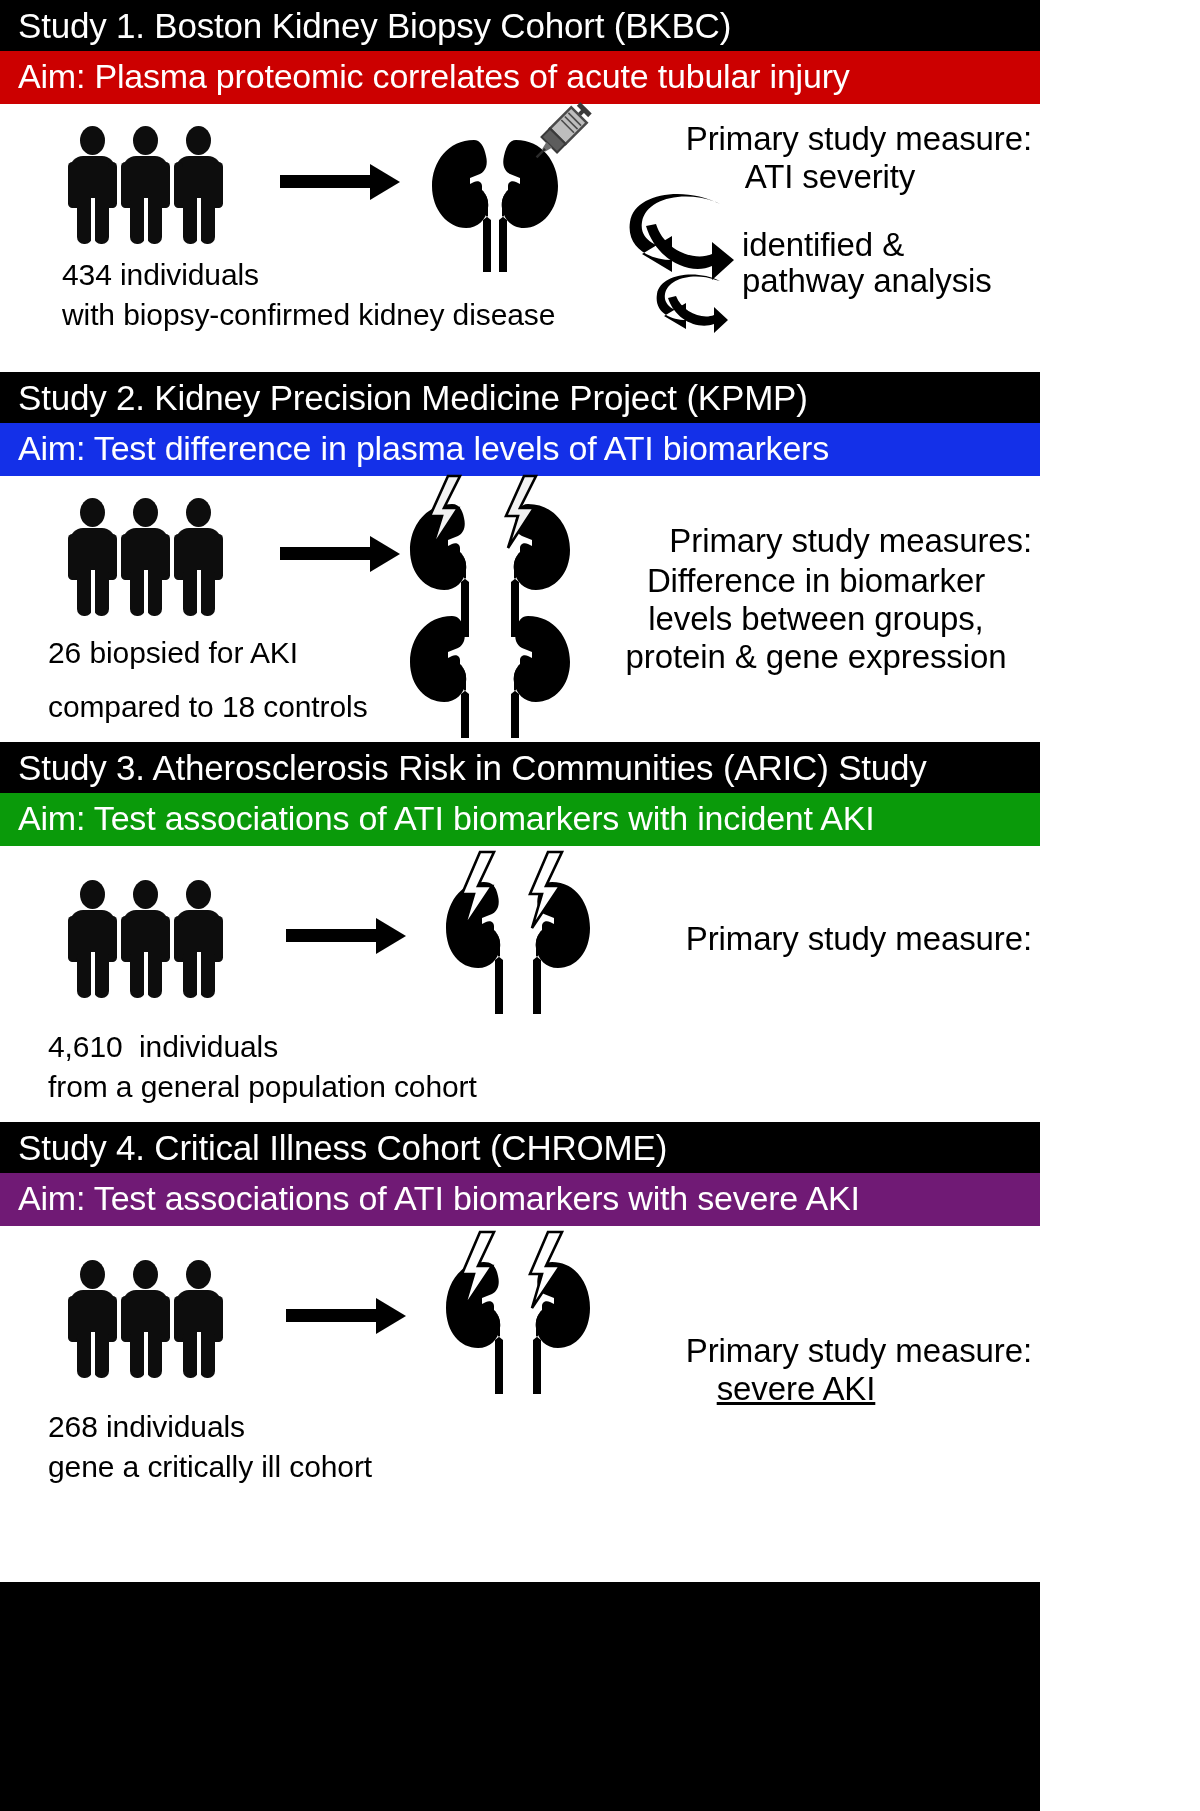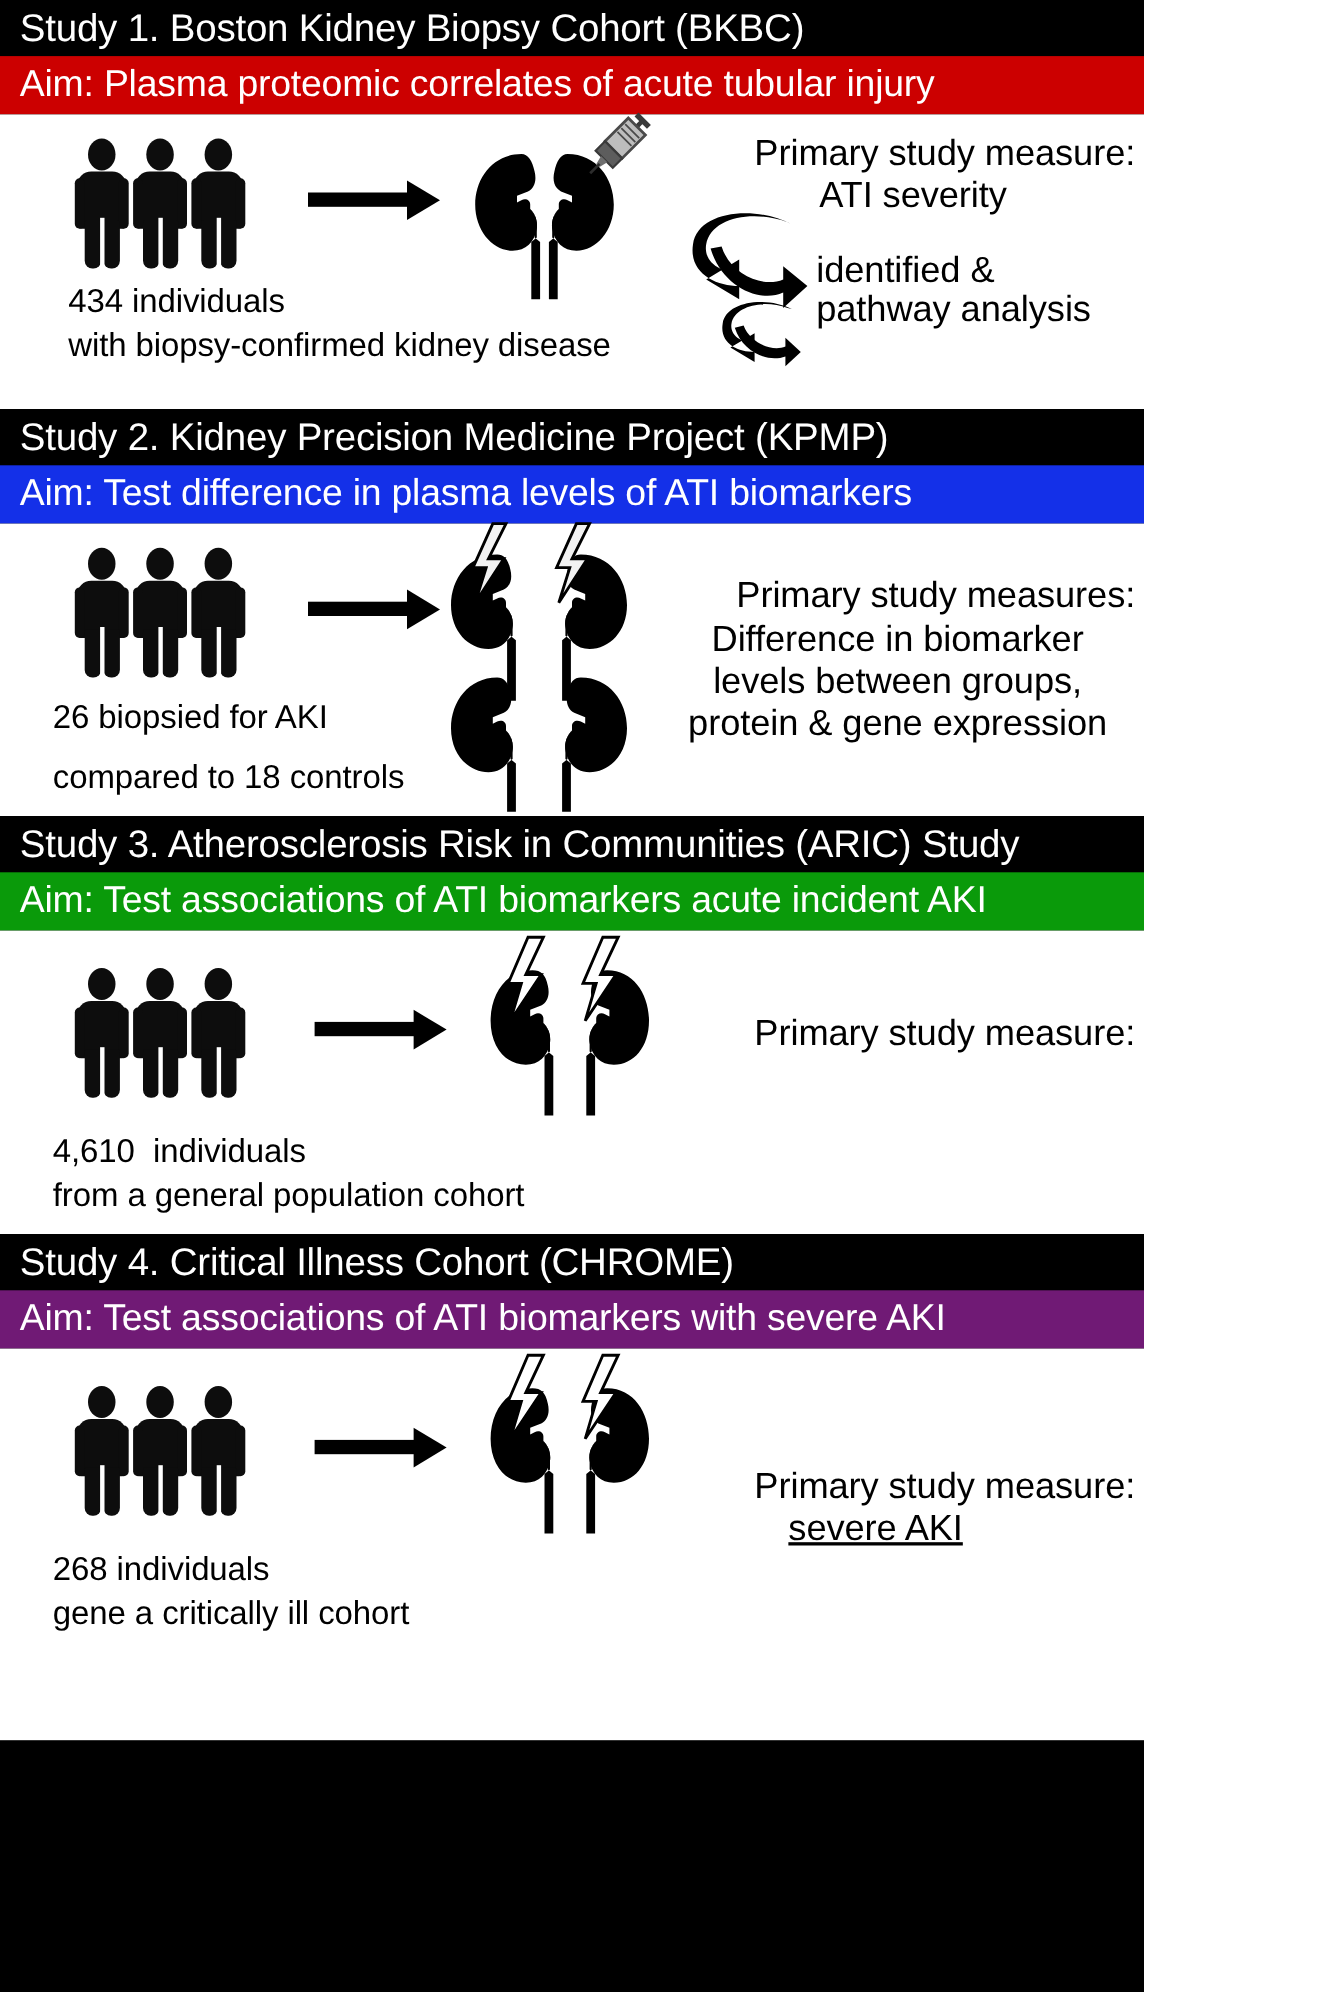--- a/index.html
+++ b/index.html
@@ -303,21 +303,21 @@
 
       <div class="measure-block ta-right" style="left:600px; top:44px; width:432px;">Primary study measures:</div>
       <div class="measure-block ta-center" style="left:600px; top:84px; width:432px;">Difference in biomarker</div>
       <div class="measure-block ta-center" style="left:600px; top:122px; width:432px;">levels between groups,</div>
       <div class="measure-block ta-center" style="left:600px; top:160px; width:432px;">protein &amp; gene expression</div>
     </div>
   </div>
 
   <div class="study">
     <div class="study-title">Study 3. Atherosclerosis Risk in Communities (ARIC) Study</div>
-    <div class="aim-band aim-green">Aim: Test associations of ATI biomarkers acute incident AKI</div>
+    <div class="aim-band aim-green">Aim: Test associations of ATI biomarkers with incident AKI</div>
 
     <div class="body-panel" style="height:276px;">
 
       <div class="people" style="left:62px; top:34px;">
         <div class="person">
           <div class="head"></div>
             <div class="torso"></div>
           <div class="arm-l"></div>
             <div class="arm-r"></div>
           <div class="leg-l"></div>

